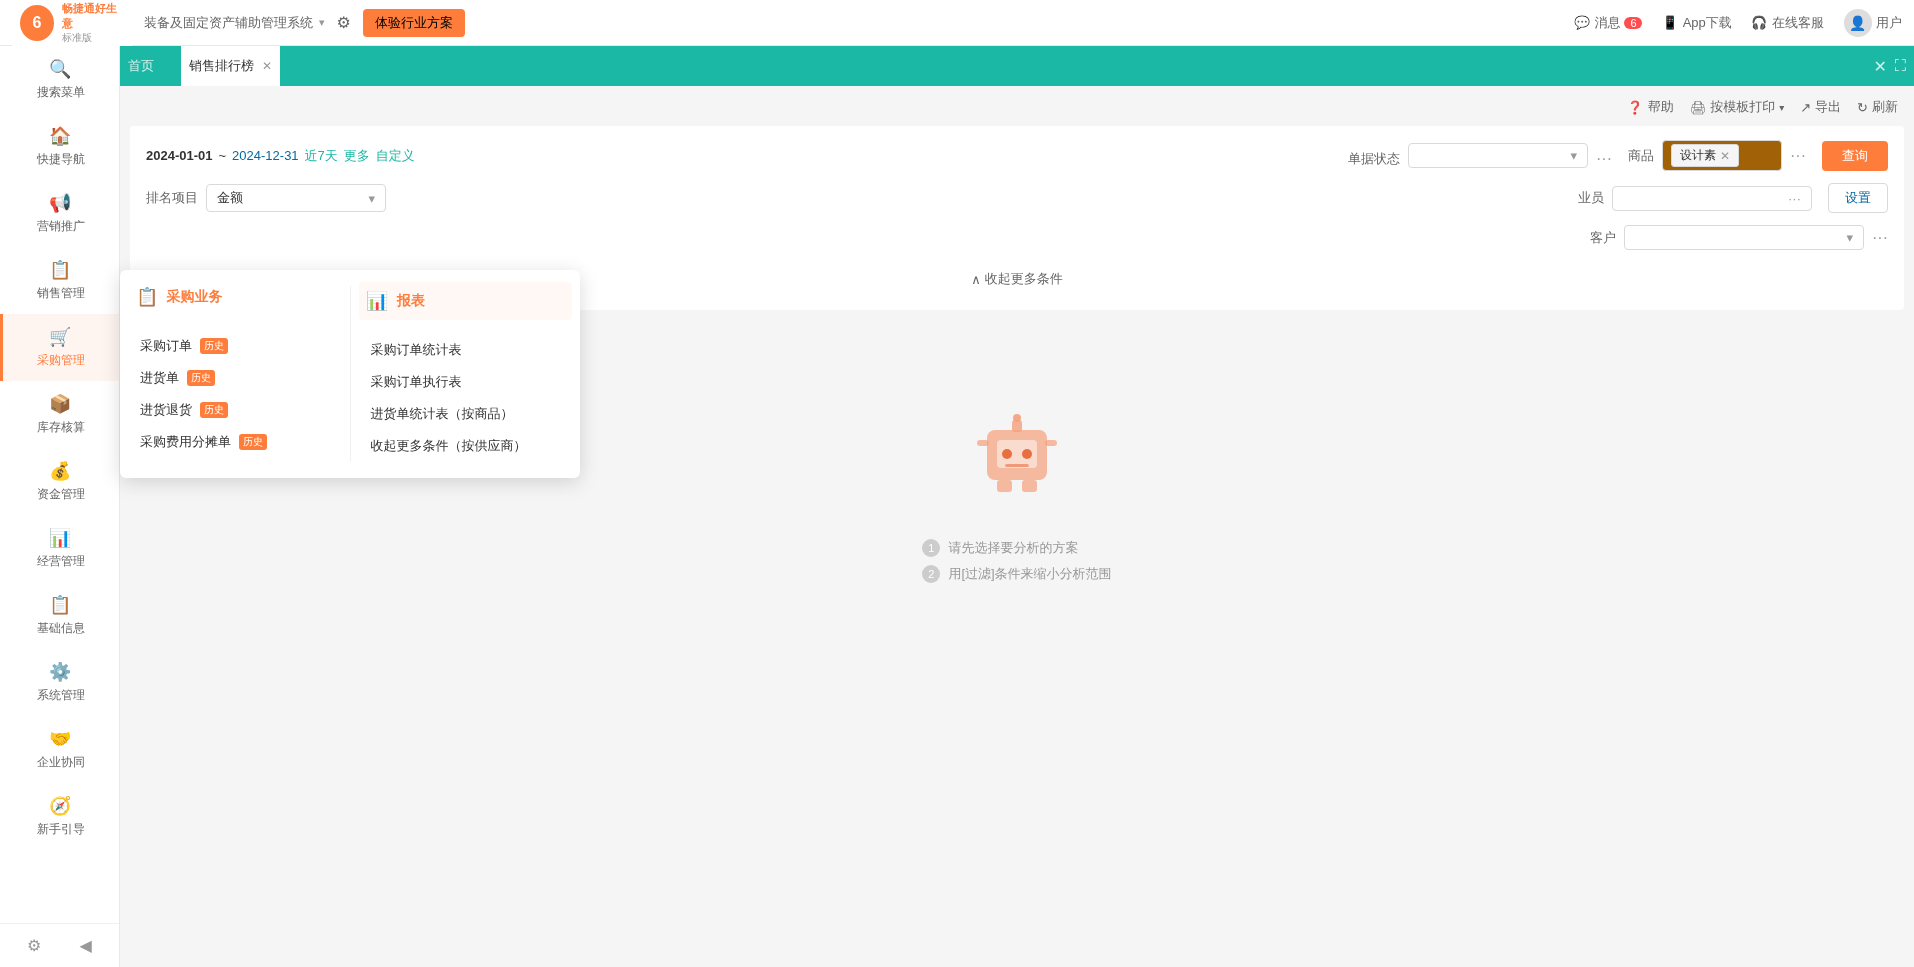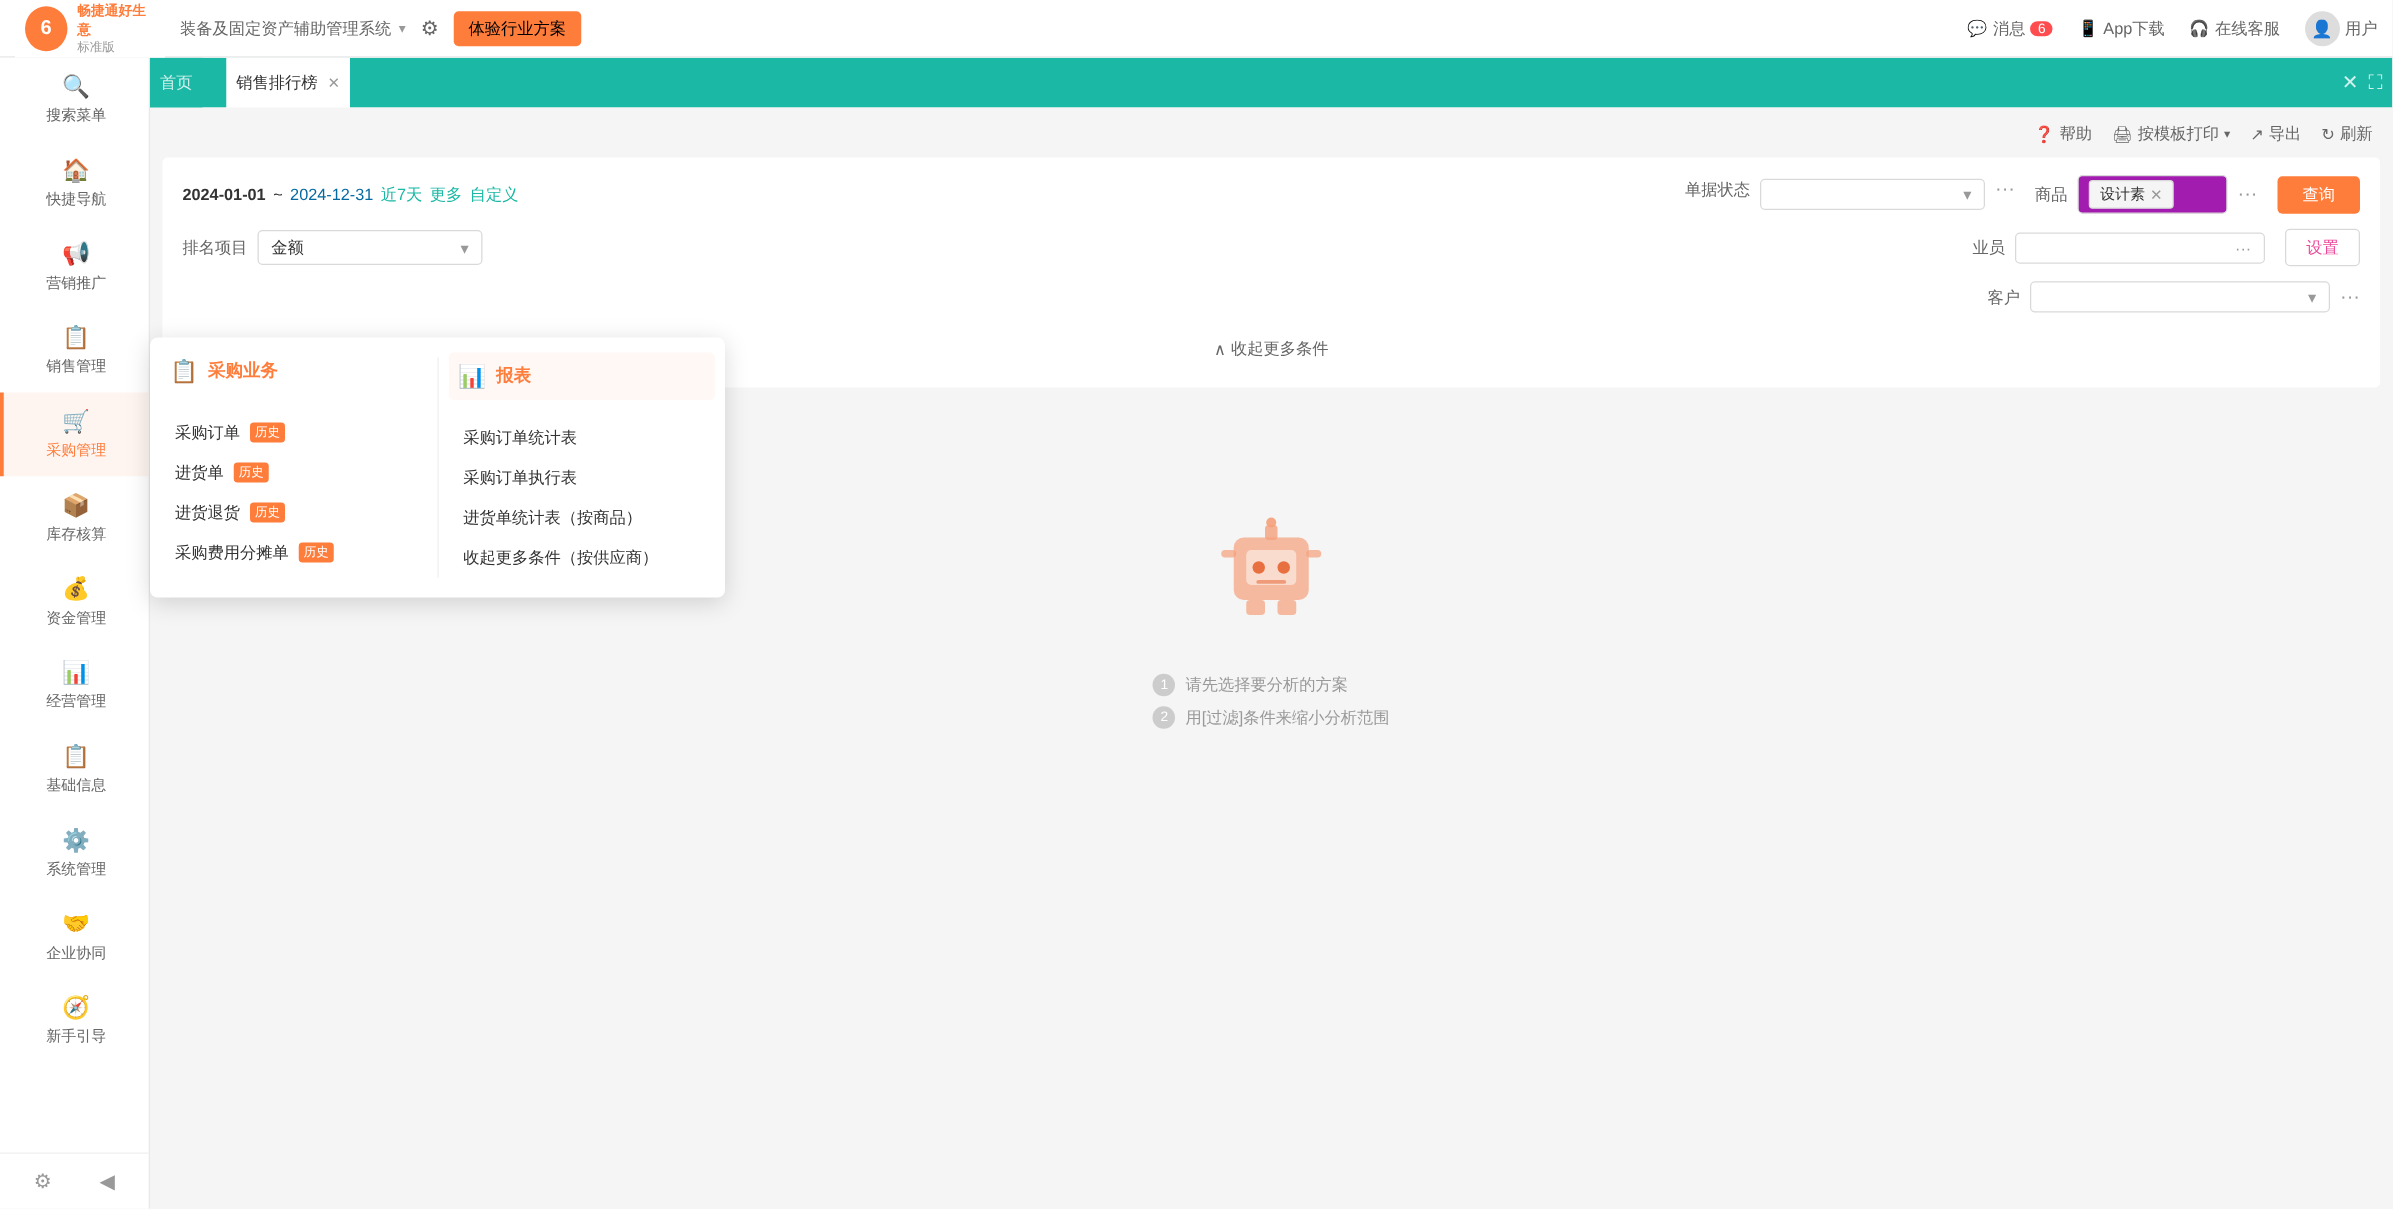--- a/index.html
+++ b/index.html
@@ -90,21 +90,21 @@
     .filter-tag {
       display: inline-flex; align-items: center; background: #f5f5f5;
       border: 1px solid #d9d9d9; border-radius: 3px; padding: 2px 8px;
       font-size: 12px; gap: 4px;
     }
     .filter-tag .close { color: #999; cursor: pointer; }
     .filter-dots { color: #999; cursor: pointer; font-size: 16px; }
     .date-link { color: #1bb8a5; cursor: pointer; font-size: 13px; }
     .toolbar-btn { display: flex; align-items: center; gap: 4px; cursor: pointer; color: #666; font-size: 13px; }
     .query-btn { background: #ff7d3b; color: #fff; border: none; border-radius: 4px; padding: 6px 20px; cursor: pointer; font-size: 13px; }
-    .set-btn { border: 1px solid #d9d9d9; background: #fff; color: #ec4899; border-radius: 4px; padding: 5px 16px; cursor: pointer; font-size: 13px; }
+    .set-btn { border: 1px solid #d9d9d9; background: #fff; color: #0369a1; border-radius: 4px; padding: 5px 16px; cursor: pointer; font-size: 13px; }
 
     .collapse-row { display: flex; align-items: center; justify-content: center; padding: 8px 0; }
     .collapse-btn { display: flex; align-items: center; gap: 4px; color: #666; cursor: pointer; font-size: 13px; }
 
     
     .empty-state {
       display: flex; flex-direction: column; align-items: center; justify-content: center;
       padding: 80px 0; color: #999;
     }
     .empty-icon { font-size: 80px; color: #f0a070; margin-bottom: 20px; }
@@ -281,32 +281,32 @@
             <span style="font-size:13px;color:#333;font-weight:bold;">2024-01-01</span>
             <span>~</span>
             <span style="font-size:13px;color:#0369a1;">2024-12-31</span>
             <span class="date-link">近7天</span>
             <span class="date-link">更多</span>
             <span class="date-link">自定义</span>
           </div>
 
           <div style="flex:1;"></div>
 
-          <div style="display:flex;align-items:flex-start;gap:8px;">
+          <div style="display:flex;align-items:flex-end;gap:8px;">
             <span class="filter-label">单据状态</span>
             <div class="filter-control" style="min-width:180px;">
               <span style="flex:1;"></span>
               <span class="arrow">▾</span>
             </div>
             <span class="filter-dots">···</span>
           </div>
 
           <div style="display:flex;align-items:center;gap:8px;">
             <span class="filter-label">商品</span>
-            <div style="display:flex;align-items:center;border:1px solid #d9d9d9;border-radius:4px;padding:3px 8px;background:#a21caf;gap:6px;min-width:120px;">
+            <div style="display:flex;align-items:center;border:1px solid #d9d9d9;border-radius:4px;padding:3px 8px;background:#a16207;gap:6px;min-width:120px;">
               <span class="filter-tag">
                 <span>设计素</span>
                 <span class="close">✕</span>
               </span>
             </div>
             <span class="filter-dots">···</span>
           </div>
 
           <button class="query-btn">查询</button>
         </div>

